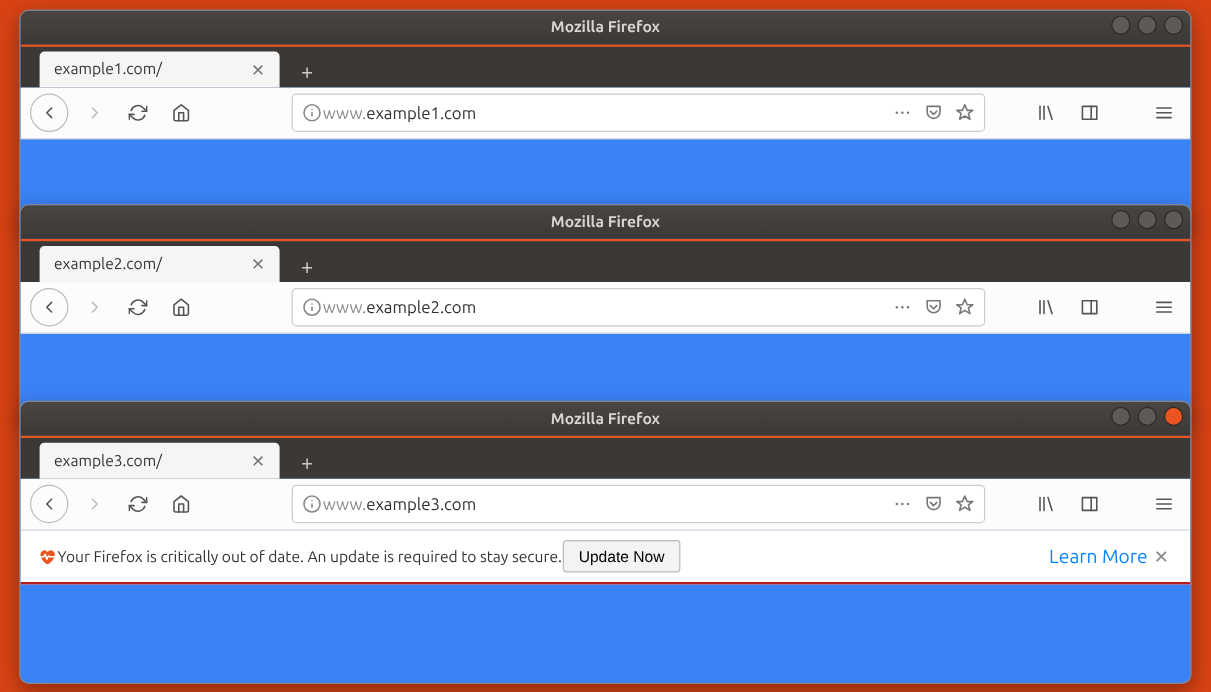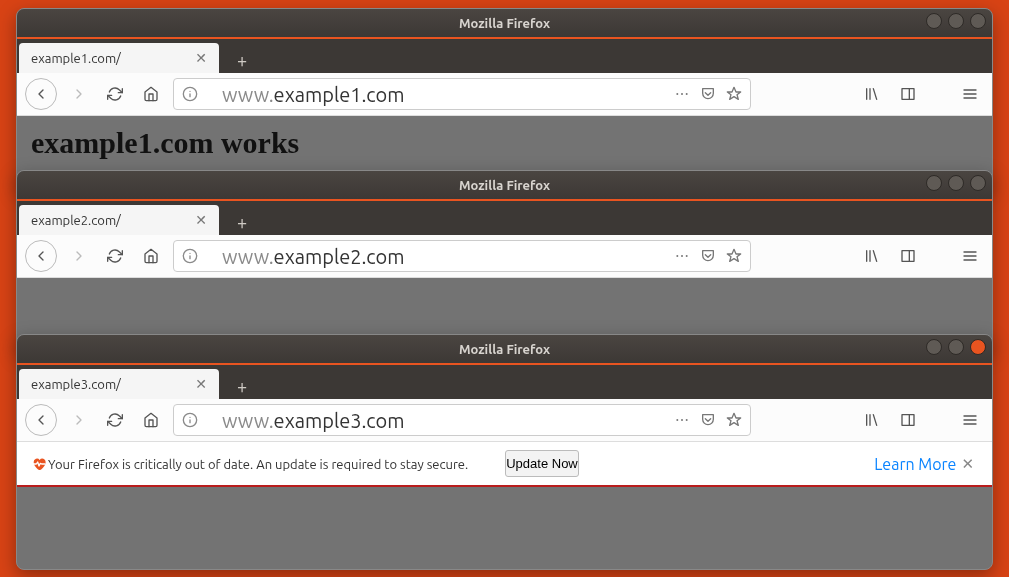--- a/index.html
+++ b/index.html
@@ -1,40 +1,40 @@
 <!DOCTYPE html>
 <html><head>
 <meta charset="utf-8">
 <style>
   html,body{margin:0;padding:0;font-family:"Ubuntu","DejaVu Sans",sans-serif;background:#d84315;}
   body{width:1009px;height:577px;overflow:hidden;position:relative;}
   .desk{position:absolute;left:6px;top:0;right:6px;bottom:0;}
-  .win{position:absolute;background:#737373;border:1px solid #888;border-radius:8px;overflow:hidden;box-shadow:0 6px 18px rgba(0,0,0,.35);}
+  .win{position:absolute;background:#3b82f6;border:1px solid #888;border-radius:8px;overflow:hidden;box-shadow:0 6px 18px rgba(0,0,0,.35);}
   .titlebar{height:28px;background:linear-gradient(#4a4541,#3c3835);display:flex;align-items:center;justify-content:center;color:#d8d4cf;font-size:13px;font-weight:600;position:relative;}
   .winbtns{position:absolute;right:6px;top:4px;display:flex;gap:6px;}
   .wbtn{width:16px;height:16px;border-radius:50%;background:#5f5a55;border:1px solid #2e2a27;box-sizing:border-box;}
   .wbtn.close-on{background:#e95420;}
-  .tabstrip{height:34px;background:#3c3835;display:flex;align-items:flex-end;padding:0 2px;gap:8px;border-top:2px solid #e95420;}
+  .tabstrip{height:34px;background:#3c3835;display:flex;align-items:flex-end;padding:0 16px;gap:8px;border-top:2px solid #e95420;}
   .tab{background:#f5f5f5;border-top-left-radius:4px;border-top-right-radius:4px;height:30px;min-width:200px;display:flex;align-items:center;padding:0 8px 0 12px;font-size:13px;color:#333;justify-content:space-between;box-sizing:border-box;}
   .tab .tclose{color:#777;font-size:14px;padding:0 4px;cursor:pointer;}
   .newtab{width:30px;height:26px;display:flex;align-items:center;justify-content:center;color:#cfcac4;font-size:18px;border-radius:3px;cursor:pointer;}
   .toolbar{height:42px;background:#fcfcfc;border-bottom:1px solid #ddd;display:flex;align-items:center;padding:0 8px;gap:8px;}
   .navbtn{width:28px;height:28px;display:flex;align-items:center;justify-content:center;color:#555;font-size:15px;border-radius:4px;cursor:pointer;}
   .navbtn.disabled{color:#bbb;cursor:default;}
   .navbtn.circle{border:1px solid #bbb;border-radius:50%;width:30px;height:30px;}
-  .urlbar{flex:0 0 560px;height:30px;border:1px solid #ccc;border-radius:4px;display:flex;align-items:center;padding:0 8px;gap:24px;font-size:20px;color:#333;background:#fff;}
+  .urlbar{flex:0 0 560px;height:30px;border:1px solid #ccc;border-radius:4px;display:flex;align-items:center;padding:0 8px;gap:1px;font-size:14px;color:#333;background:#fff;margin-left:70px;}
   .urlbar .gray{color:#8a8a8a;}
   .urlbar .info-ic{color:#8a8a8a;font-size:14px;}
   .url-right{display:flex;align-items:center;gap:10px;color:#777;font-size:15px;}
   .spacer{flex:1;}
   .content{padding:10px 14px;font-family:Georgia,"Times New Roman",serif;}
   .content h1{margin:0;font-size:30px;font-weight:900;color:#111;}
   .notice{display:flex;align-items:center;gap:1px;padding:8px 14px;border-bottom:2px solid #b91c1c;background:#fff;font-size:13px;color:#333;}
   .notice .heart{color:#e95420;font-size:18px;}
-  .notice button{background:#f3f3f3;border:1px solid #bbb;border-radius:3px;padding:5px 0;font-size:13px;cursor:pointer;margin-left:36px;}
+  .notice button{background:#f3f3f3;border:1px solid #bbb;border-radius:3px;padding:5px 12px;font-size:13px;cursor:pointer;}
   .notice .learn{color:#0a84ff;cursor:pointer;margin-left:auto;font-size:16px;}
   .notice .nclose{color:#888;font-size:15px;cursor:pointer;padding:0 4px;}
   svg{display:block;}
 </style>
 </head>
 <body>
 <div class="desk">
 
 <div id="root">
       <div class="win" style="top: 8px; left: 10px; width: 975px; height: 180px;">
@@ -124,23 +124,20 @@
           </div>
           <div style="width: 18px;"></div>
           <div class="navbtn">
             <svg width="16" height="16" viewBox="0 0 24 24" fill="none" stroke="currentColor" stroke-width="2" stroke-linecap="round" stroke-linejoin="round">
               <path d="M3 6h18"></path>
               <path d="M3 12h18"></path>
               <path d="M3 18h18"></path>
             </svg>
           </div>
         </div>
-        <div class="content">
-          <h1>example1.com works</h1>
-        </div>
       </div>
       <div class="win" style="top: 170px; left: 10px; width: 975px; height: 180px;">
         <div class="titlebar">
           <span>Mozilla Firefox</span>
           <div class="winbtns">
             <div class="wbtn"></div>
             <div class="wbtn"></div>
             <div class="wbtn"></div>
           </div>
         </div>

